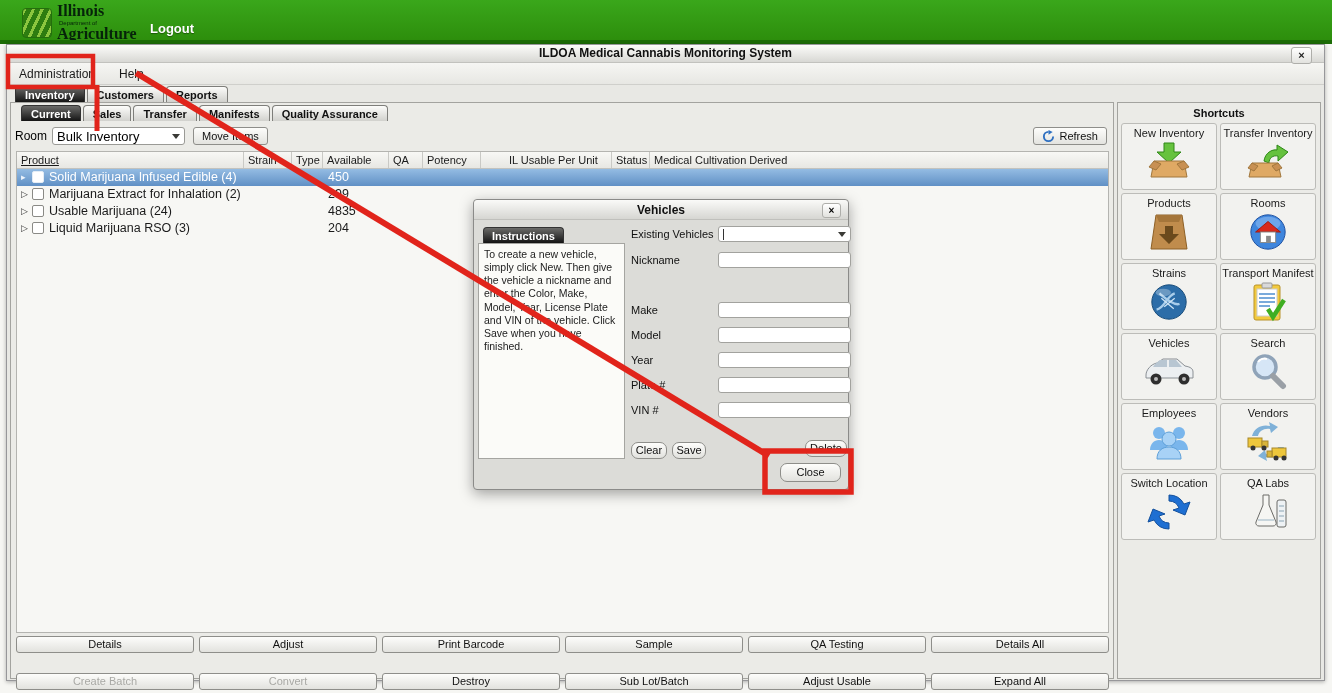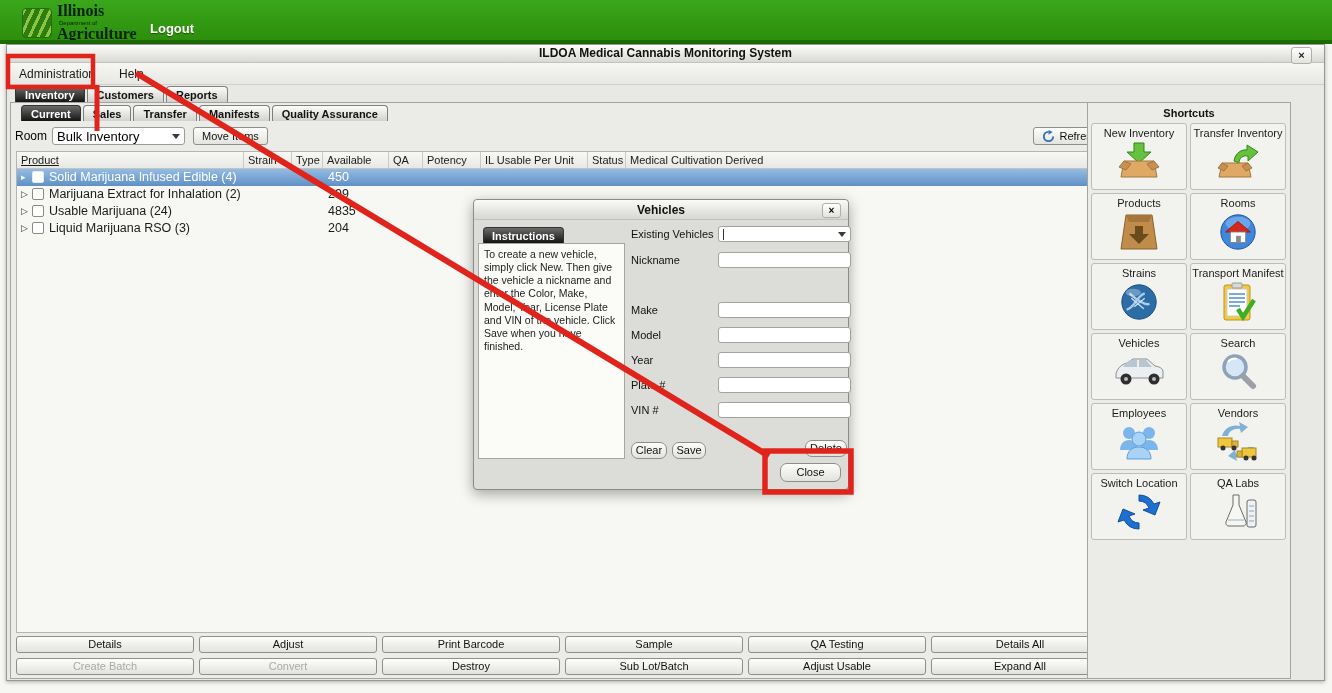--- a/index.html
+++ b/index.html
@@ -52,41 +52,41 @@
   .mini-btn { height:18px; border:1px solid #8e8e8a; border-radius:3px; background:linear-gradient(#fdfdfb,#e3e3df);
     font-size:11px; padding:0 8px; display:flex; align-items:center; gap:4px; cursor:pointer; margin-left:8px; color:#111; }
   .refresh-btn { margin-left:auto; margin-right:4px; }
 
   .table-wrap { position:absolute; left:5px; top:48px; width:1093px; height:482px;
     border:1px solid #b4b4b0; background:#f7f7f4; }
   .thead { display:flex; height:17px; background:linear-gradient(#f8f8f5,#e7e7e3); border-bottom:1px solid #c2c2be;
     font-size:11px; color:#1a1a1a; }
   .th { border-right:1px solid #c9c9c5; padding:2px 0 0 4px; white-space:nowrap; overflow:hidden; }
   .c0{width:227px;text-decoration:underline;} .c1{width:48px;} .c2{width:31px;} .c3{width:66px;} .c4{width:34px;}
-  .c5{width:58px;} .c6{width:107px;} .c7{width:38px;} .c8{flex:1; border-right:none;}
+  .c5{width:58px;} .c6{width:107px;margin-left:24px;} .c7{width:38px;} .c8{flex:1; border-right:none;}
   .trow { position:relative; height:17px; font-size:12.5px; line-height:17px; color:#1b1b1b; cursor:pointer; }
   .trow .tri { position:absolute; left:4px; top:0; font-size:9px; color:#333; }
   .trow .cb { position:absolute; left:15px; top:2px; width:12px; height:12px; border:1px solid #8a8a86;
     background:#fff; border-radius:2px; }
   .trow .pname { position:absolute; left:32px; white-space:nowrap; }
   .trow .avail { position:absolute; left:311px; }
   .trow.selected { background:linear-gradient(#94bce3,#6090c5); color:#fff; }
   .trow.selected .tri { color:#eef4fb; }
   .trow.selected .cb { border-color:#e4edf6; }
 
   .actions { position:absolute; left:5px; top:533px; width:1093px; }
-  .action-row { display:flex; margin-bottom:5px; }
+  .action-row { display:flex; margin-bottom:20px; }
   .btn { flex:1; height:17px; border:1px solid #8e8e8a; border-radius:3px;
     background:linear-gradient(#fdfdfb,#e2e2de); font-size:11px; line-height:15px; text-align:center;
     color:#111; margin-right:5px; cursor:pointer; white-space:nowrap; overflow:hidden; }
   .action-row .btn:last-child { margin-right:0; }
   .btn.disabled { color:#a9a9a5; cursor:default; }
 
   
-  .shortcuts { position:absolute; left:1080px; top:57px; width:204px; height:577px;
+  .shortcuts { position:absolute; left:1110px; top:57px; width:204px; height:577px;
     border:1px solid #a3a39f; background:#ebebe7; }
   .shortcuts-title { text-align:center; font-size:11px; font-weight:bold; padding-top:4px; color:#111; }
   .shortcut-grid { position:absolute; left:3px; top:20px; width:198px; display:grid;
     grid-template-columns:96px 96px; gap:3px; }
   .shortcut { height:67px; border:1px solid #bcbcb8; border-radius:3px; background:#f2f2ef;
     text-align:center; font-size:11px; color:#1a1a1a; padding-top:3px; cursor:pointer; overflow:hidden; }
   .shortcut svg { display:block; margin:2px auto 0; }
   .shortcut .sc-label { white-space:nowrap; display:block; transform-origin:center; }
 
   

